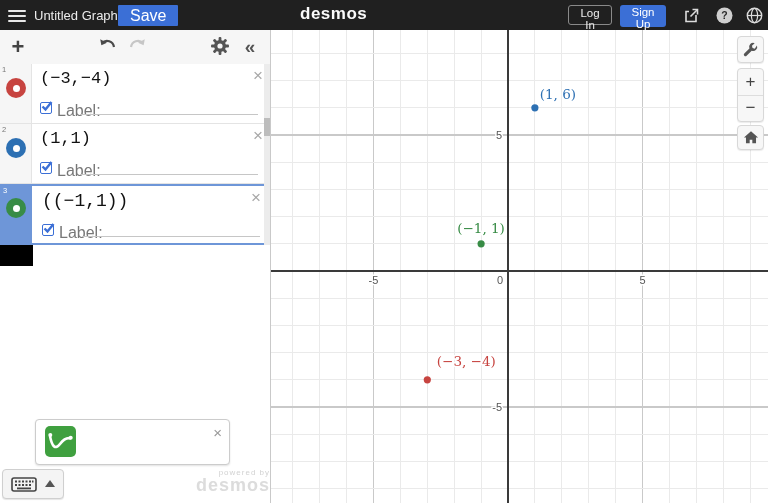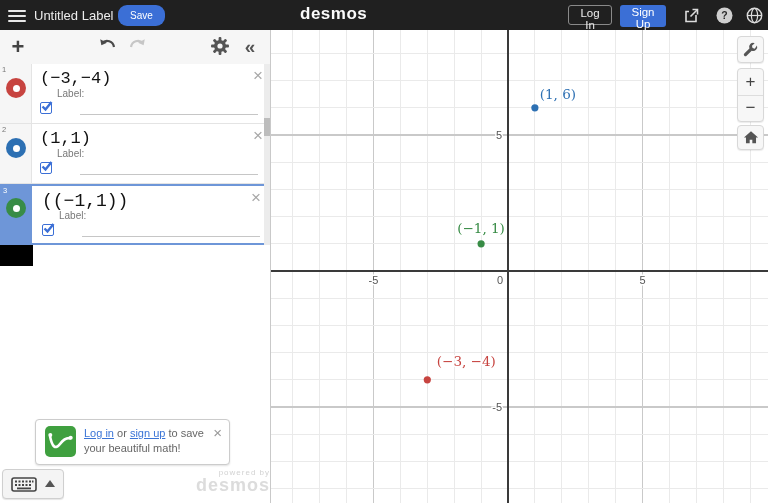--- a/index.html
+++ b/index.html
@@ -5,21 +5,21 @@
   html,body{margin:0;padding:0}
   body{width:768px;height:503px;position:relative;overflow:hidden;background:#fff;
        font-family:"Liberation Sans",sans-serif;-webkit-font-smoothing:antialiased}
 
   
   .topbar{position:absolute;left:0;top:0;width:768px;height:30px;background:#202020;z-index:30}
   .hamburger{position:absolute;left:8px;top:7px;width:18px;height:16px;cursor:pointer}
   .hamburger span{display:block;height:2.5px;background:#e8e8e8;margin:2.5px 0;border-radius:1px}
   .tb-title{position:absolute;left:34px;top:8px;font-size:13px;color:#ececec}
   .btn-save{position:absolute;left:118px;top:5px;height:21px;padding:0 12px;background:#3b6fd6;
-            color:#fff;font-size:10px;border:none;border-radius:9px;line-height:21px;cursor:pointer}
+            color:#fff;font-size:16px;border:none;border-radius:1px;line-height:21px;cursor:pointer}
   .brand{position:absolute;left:300px;top:4px;font-size:17px;font-weight:bold;color:#fbfbfb;letter-spacing:.5px}
   .btn-login{position:absolute;left:568px;top:5px;width:44px;height:20px;background:transparent;
              border:1px solid #8a8a8a;border-radius:3px;color:#ececec;font-size:11.5px;cursor:pointer}
   .btn-signup{position:absolute;left:620px;top:5px;width:46px;height:22px;background:#3b6fd6;border:none;
               border-radius:3px;color:#fff;font-size:11.5px;cursor:pointer}
   .tb-icon{position:absolute;top:7px;width:17px;height:17px;cursor:pointer}
 
   
   .panel{position:absolute;left:0;top:30px;width:270px;height:473px;background:#fff;z-index:20;
          border-right:1px solid #c9c9c9}
@@ -38,21 +38,21 @@
   .gutter{position:absolute;left:0;top:0;width:32px;height:100%;background:#f6f6f6;
           border-right:1px solid #e4e4e4;box-sizing:border-box;cursor:pointer}
   .row-idx{position:absolute;left:2px;top:1px;font-size:7.5px;color:#777}
   .pt-icon{position:absolute;left:6px;top:14px;width:20px;height:20px;border-radius:50%}
   .pt-icon .dot{position:absolute;left:6.5px;top:6.5px;width:7px;height:7px;border-radius:50%;background:#fff}
   .exp-text{position:absolute;left:40px;top:5px;font-family:Liberation Mono, monospace;font-size:17px;color:#111}
   .row-close{position:absolute;right:7px;top:2px;font-size:17px;color:#a8a8a8;cursor:pointer}
   .label-check{position:absolute;left:40px;top:38px;width:12px;height:12px;background:#fff;
                border:1.5px solid #3b6fd6;border-radius:2px;box-sizing:border-box;cursor:pointer}
   .label-check svg{position:absolute;left:-1px;top:-4px}
-  .label-word{position:absolute;left:57px;top:24px;font-size:10px;color:#777}
+  .label-word{position:absolute;left:57px;top:38px;font-size:16px;color:#777}
   .label-line{position:absolute;left:80px;top:50px;width:178px;border-bottom:1px solid #c6c6c6;cursor:text}
 
   .row-selected{border:2px solid #6e96d8;height:61px}
   .row-selected .gutter{background:#6e96d8;border-right:none;left:-2px;top:-2px;height:61px;padding-top:2px}
   .row-selected .row-idx{color:#fff;left:3px;top:2px}
   .row-selected .exp-text{font-size:18px}
 
   .black-box{position:absolute;left:0;top:215px;width:33px;height:21px;background:#000}
 
   .scroll-track{position:absolute;right:0;top:34px;width:6px;height:181px;background:#ececec}
@@ -93,21 +93,21 @@
 </style>
 </head>
 <body>
 
 <div class="topbar">
   <div class="hamburger">
       <span></span>
       <span></span>
       <span></span>
     </div>
-  <div class="tb-title">Untitled Label</div>
+  <div class="tb-title">Untitled Graph</div>
   <button class="btn-save">Save</button>
   <div class="brand">desmos</div>
   <button class="btn-login">Log In</button>
   <button class="btn-signup">Sign Up</button>
   <div class="tb-icon" style="left:683px">
     <svg width="17" height="17" viewBox="0 0 17 17">
         <path d="M6 4.5H3v10h10V8" fill="none" stroke="#dcdcdc" stroke-width="1.6"></path>
         <path d="M7.5 9.5 14 3" stroke="#dcdcdc" stroke-width="1.6"></path>
         <path d="M9.5 2.5h5v5" fill="none" stroke="#dcdcdc" stroke-width="1.6"></path>
       </svg>
@@ -223,27 +223,20 @@
     </div>
 
   <div class="login-card">
     <div class="card-logo">
       <svg width="31" height="31" viewBox="0 0 31 31">
         <rect x="0" y="0" width="31" height="31" rx="5" fill="#3fa03f"></rect>
         <path d="M5 10 C7 21 10.5 24 15 18 C18.5 13.5 21.5 11 26 12.5" fill="none" stroke="#fff" stroke-width="2.6"></path>
         <circle cx="5.3" cy="9" r="2" fill="#fff"></circle>
           <circle cx="25.7" cy="11.7" r="2" fill="#fff"></circle>
       </svg>
-    </div>
-    <div class="card-text">
-      <a>Log in</a>
-      <span>or</span>
-      <a>sign up</a>
-      <span>to save</span>
-      <span>your beautiful math!</span>
     </div>
     <div class="card-close">×</div>
   </div>
 
   <div class="watermark">
     <div class="wm-powered">powered by</div>
     <div class="wm-brand">desmos</div>
   </div>
 
   <div class="kb-btn">

